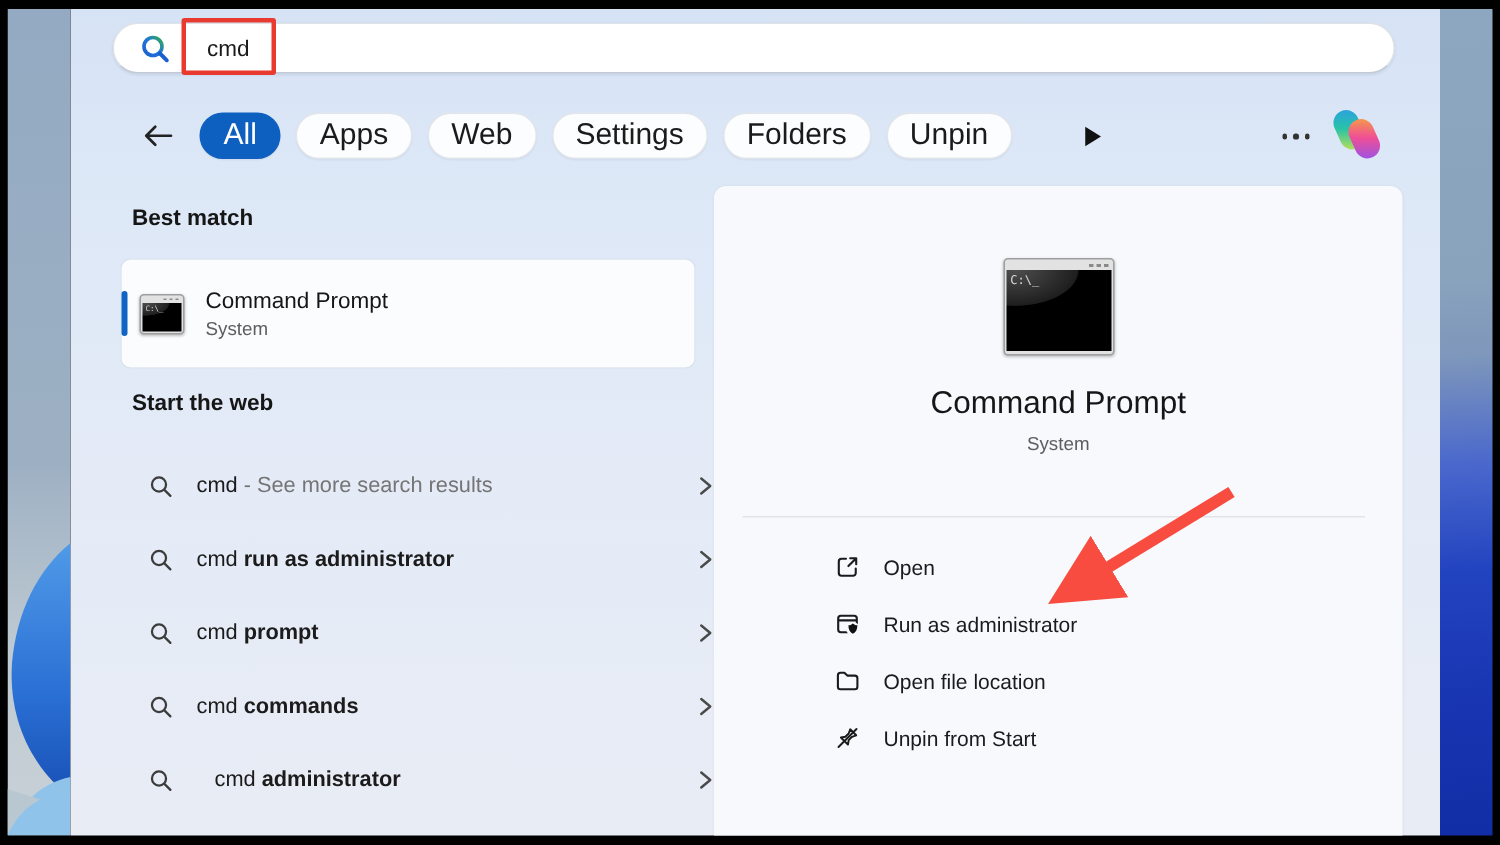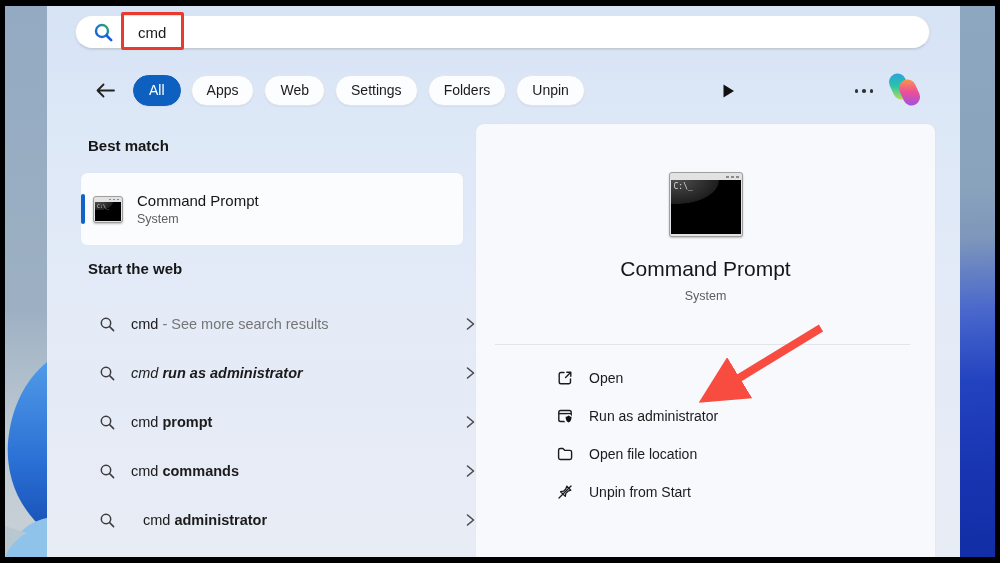--- a/index.html
+++ b/index.html
@@ -21,21 +21,21 @@
     display:flex; align-items:center; padding-left:17px; box-shadow:0 1px 2px rgba(20,40,80,.10); }
   .searchbar input { border:none; outline:none; background:transparent; font-family:"Liberation Sans",sans-serif;
     font-size:15px; color:#1a1a1a; margin-left:13px; padding-left:11px; width:220px; }
   .redbox { position:absolute; left:74px; top:6px; width:63px; height:38px;
     border:3px solid #e83a2e; border-radius:2px; pointer-events:none; z-index:5; }
 
   
   .tabsrow { position:absolute; left:46px; top:67px; height:34px; display:flex; align-items:center; }
   .backbtn { width:24px; height:24px; display:flex; align-items:center; justify-content:center; margin-right:16px; cursor:pointer; }
   .pill { height:31px; padding:0 15px; margin-right:10px; display:flex; align-items:center;
-    background:#fcfdfe; border:1px solid #e2e5e9; border-radius:16px; font-size:14px; color:#1b1b1b; cursor:pointer;
+    background:#fcfdfe; border:1px solid #e2e5e9; border-radius:16px; font-size:20px; color:#1b1b1b; cursor:pointer;
     box-shadow:0 1px 1px rgba(20,40,80,.05); }
   .pill.active { background:#0e60c0; border-color:#0e60c0; color:#fff; }
   .playbtn { position:absolute; left:674px; top:77px; width:16px; height:16px; cursor:pointer; }
   .morebtn { position:absolute; left:800px; top:76px; width:34px; height:18px; display:flex; gap:4px;
     align-items:center; justify-content:center; cursor:pointer; }
   .morebtn i { width:3.5px; height:3.5px; border-radius:50%; background:#333; }
   .copilotbtn { position:absolute; left:841px; top:66px; width:36px; height:36px; cursor:pointer; }
   .cp-ribbon { position:absolute; width:17px; height:27px; border-radius:9px; }
   .cp-l { left:3px; top:1px; transform:rotate(-24deg); background:linear-gradient(205deg,#2d9ce8 0%,#28c3a8 48%,#cfe14b 100%); }
   .cp-r { left:13px; top:7px; transform:rotate(-24deg); background:linear-gradient(25deg,#8f53f0 0%,#ef4e96 52%,#f7a73c 100%); }
@@ -180,21 +180,21 @@
     <div class="sug-row" style="top:294px;">
       <svg class="mag" width="17" height="17" viewBox="0 0 17 17">
           <circle cx="7" cy="7" r="4.7" fill="none" stroke="#3c3c3c" stroke-width="1.5"></circle>
           <line x1="10.6" y1="10.6" x2="14.6" y2="14.6" stroke="#3c3c3c" stroke-width="1.5" stroke-linecap="round"></line>
         </svg>
       <div class="sug-text"><span>cmd</span> <span class="sfx-m">- See more search results</span></div>
       <svg class="sug-chev" width="14" height="16" viewBox="0 0 14 16">
           <path d="M4.5 3 L10.5 8 L4.5 13" fill="none" stroke="#4a4a4a" stroke-width="1.6" stroke-linecap="round" stroke-linejoin="round"></path>
         </svg>
     </div>
-    <div class="sug-row" style="top:343px;font-style:italic;">
+    <div class="sug-row" style="top:343px;">
       <svg class="mag" width="17" height="17" viewBox="0 0 17 17">
           <circle cx="7" cy="7" r="4.7" fill="none" stroke="#3c3c3c" stroke-width="1.5"></circle>
           <line x1="10.6" y1="10.6" x2="14.6" y2="14.6" stroke="#3c3c3c" stroke-width="1.5" stroke-linecap="round"></line>
         </svg>
       <div class="sug-text"><span>cmd</span> <span class="sfx-b">run as administrator</span></div>
       <svg class="sug-chev" width="14" height="16" viewBox="0 0 14 16">
           <path d="M4.5 3 L10.5 8 L4.5 13" fill="none" stroke="#4a4a4a" stroke-width="1.6" stroke-linecap="round" stroke-linejoin="round"></path>
         </svg>
     </div>
     <div class="sug-row" style="top:392px;">

